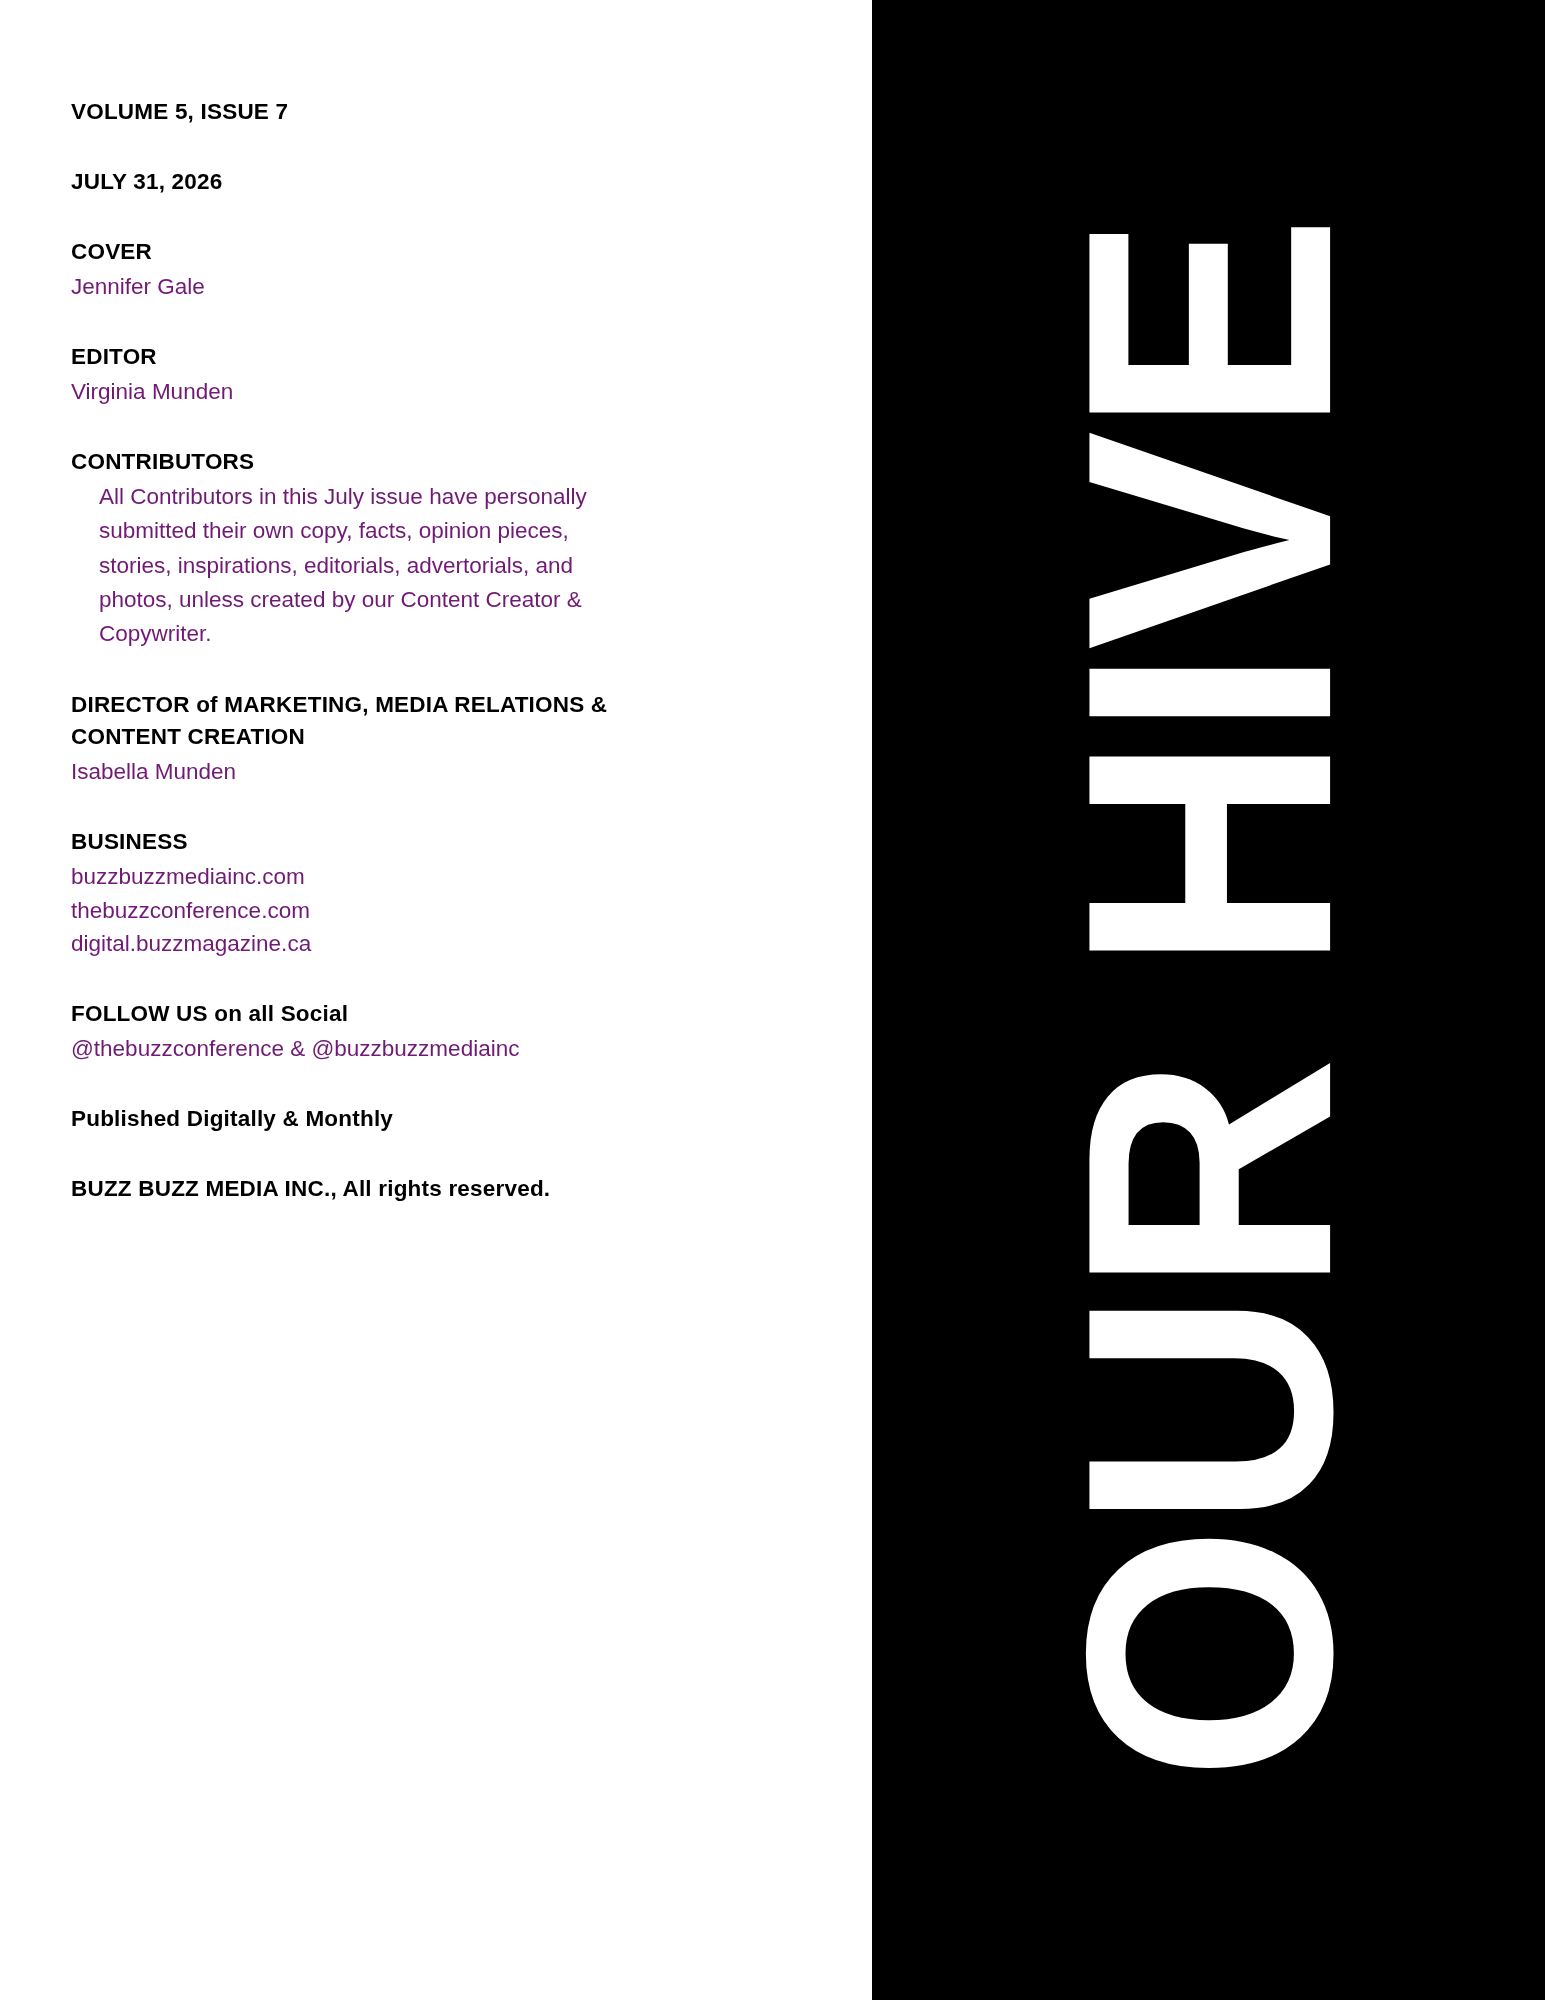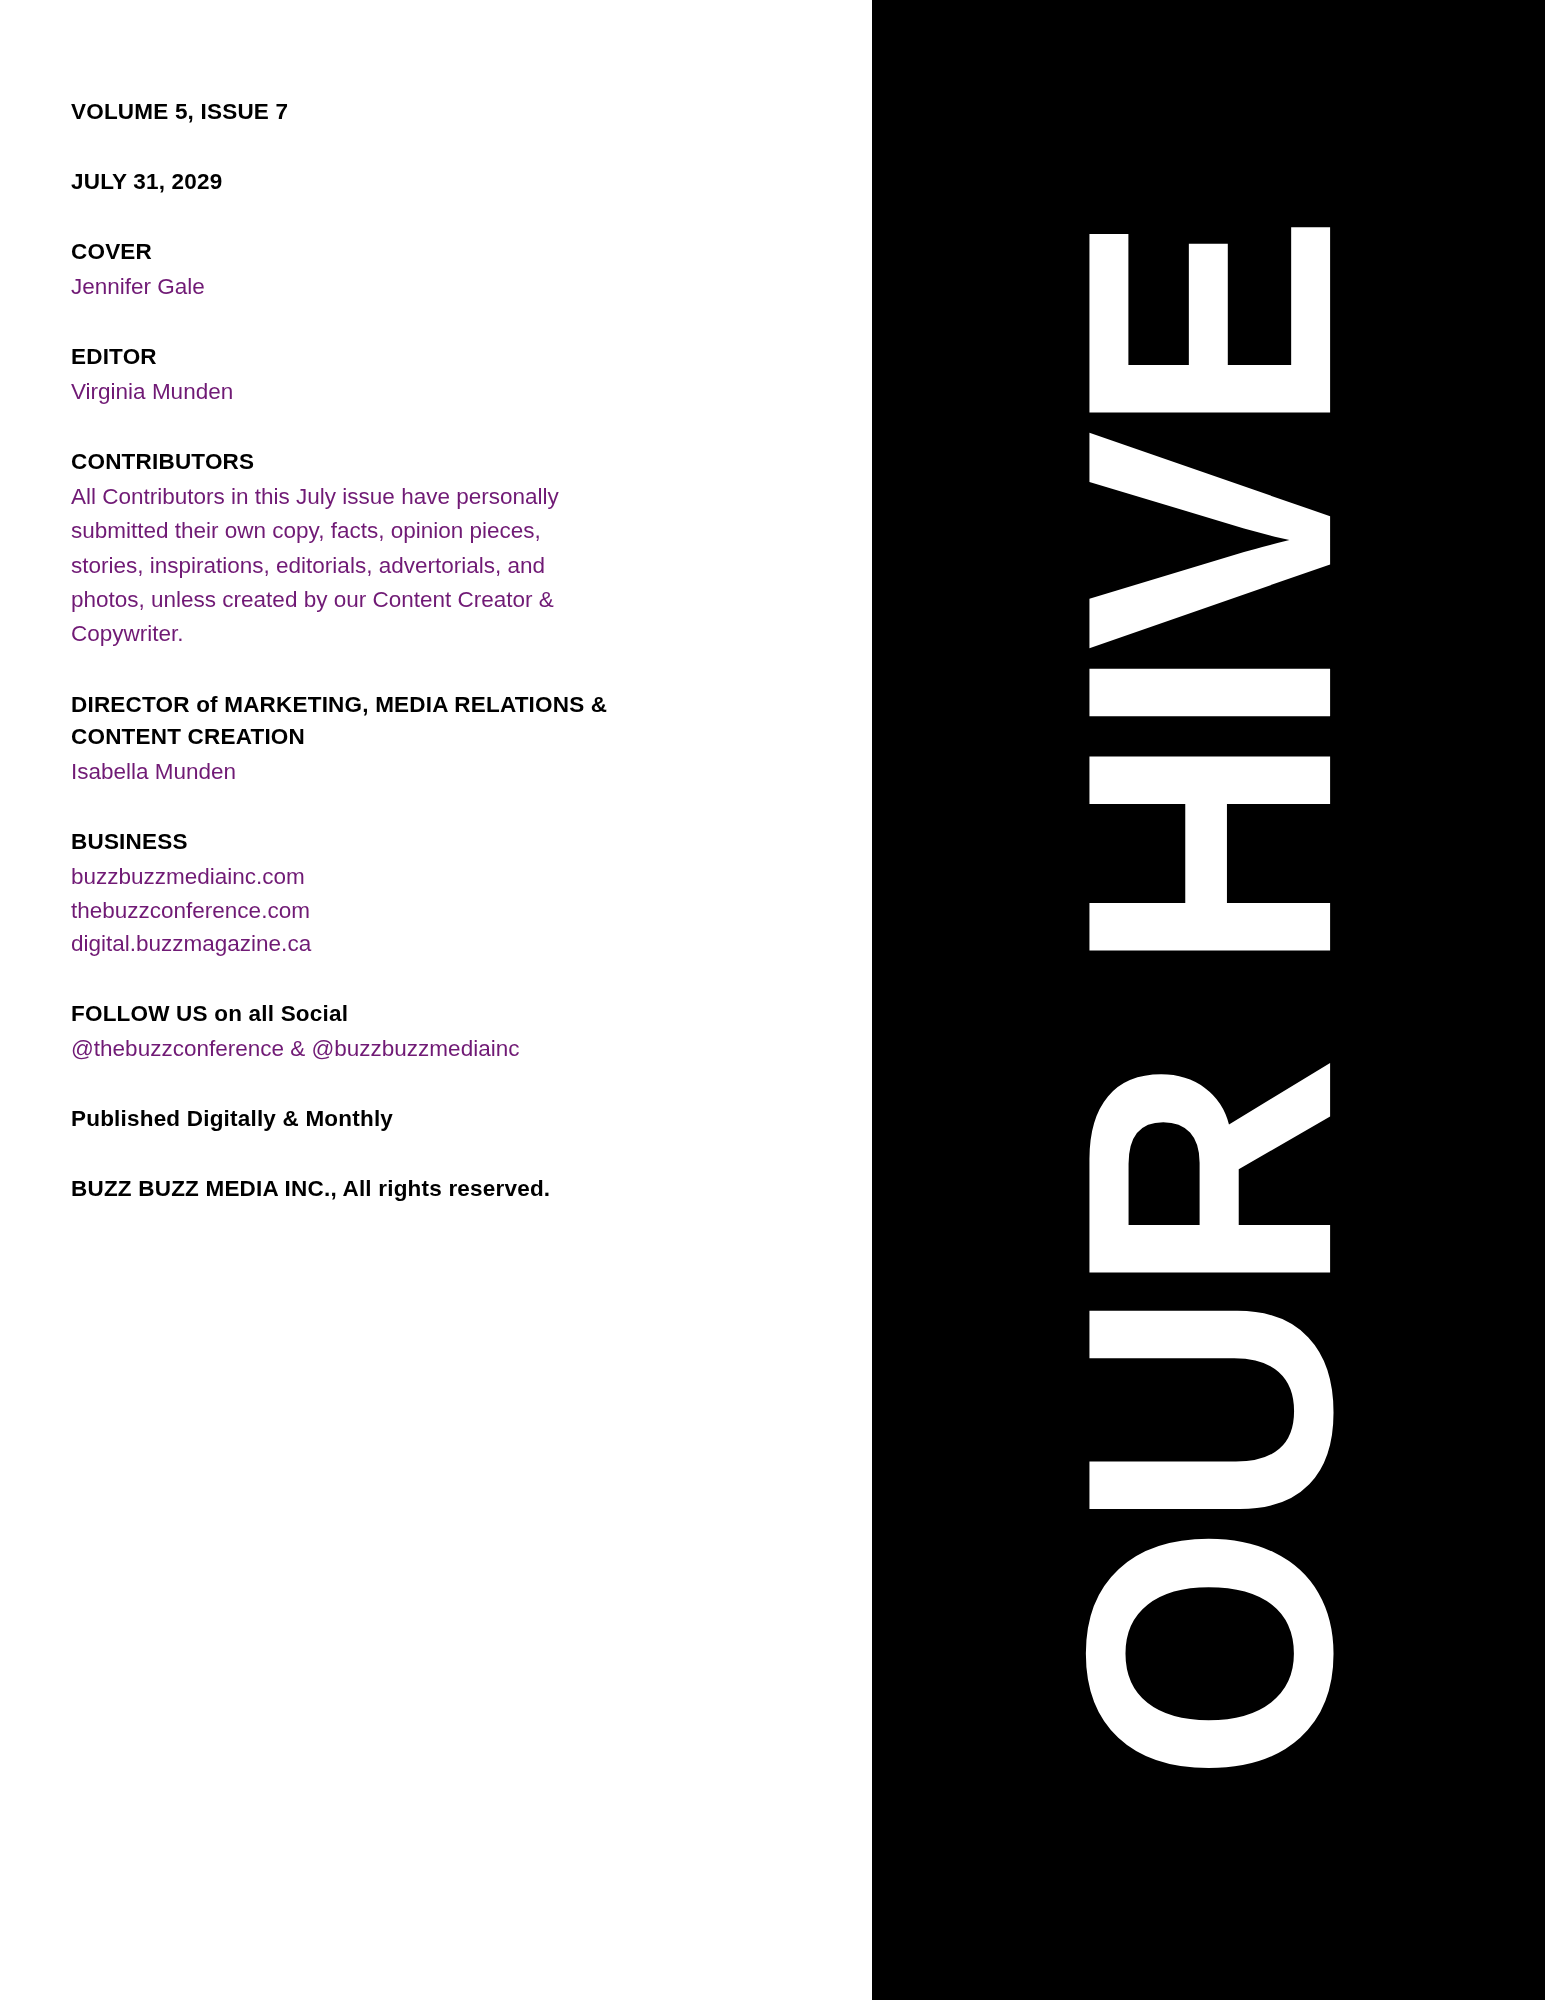--- a/index.html
+++ b/index.html
@@ -43,20 +43,21 @@
     font-size: 22.5px;
     font-weight: 400;
     color: #701a75;
     line-height: 1.48;
     margin: 2px 0 0 0;
     max-width: 548px;
   }
   .v.para {
     max-width: 540px;
     line-height: 1.52;
+    margin-left: 28px;
   }
   .v.lines > span {
     display: block;
   }
 
   
   .brandpanel {
     position: absolute;
     left: 872px;
     top: 0;
@@ -89,21 +90,21 @@
 
 <div class="page">
 
   <div class="masthead">
 
     <div class="block">
       <p class="h">VOLUME 5, ISSUE 7</p>
     </div>
 
     <div class="block">
-      <p class="h">JULY 31, 2029</p>
+      <p class="h">JULY 31, 2026</p>
     </div>
 
     <div class="block">
       <p class="h">COVER</p>
       <p class="v">Jennifer Gale</p>
     </div>
 
     <div class="block">
       <p class="h">EDITOR</p>
       <p class="v">Virginia Munden</p>

